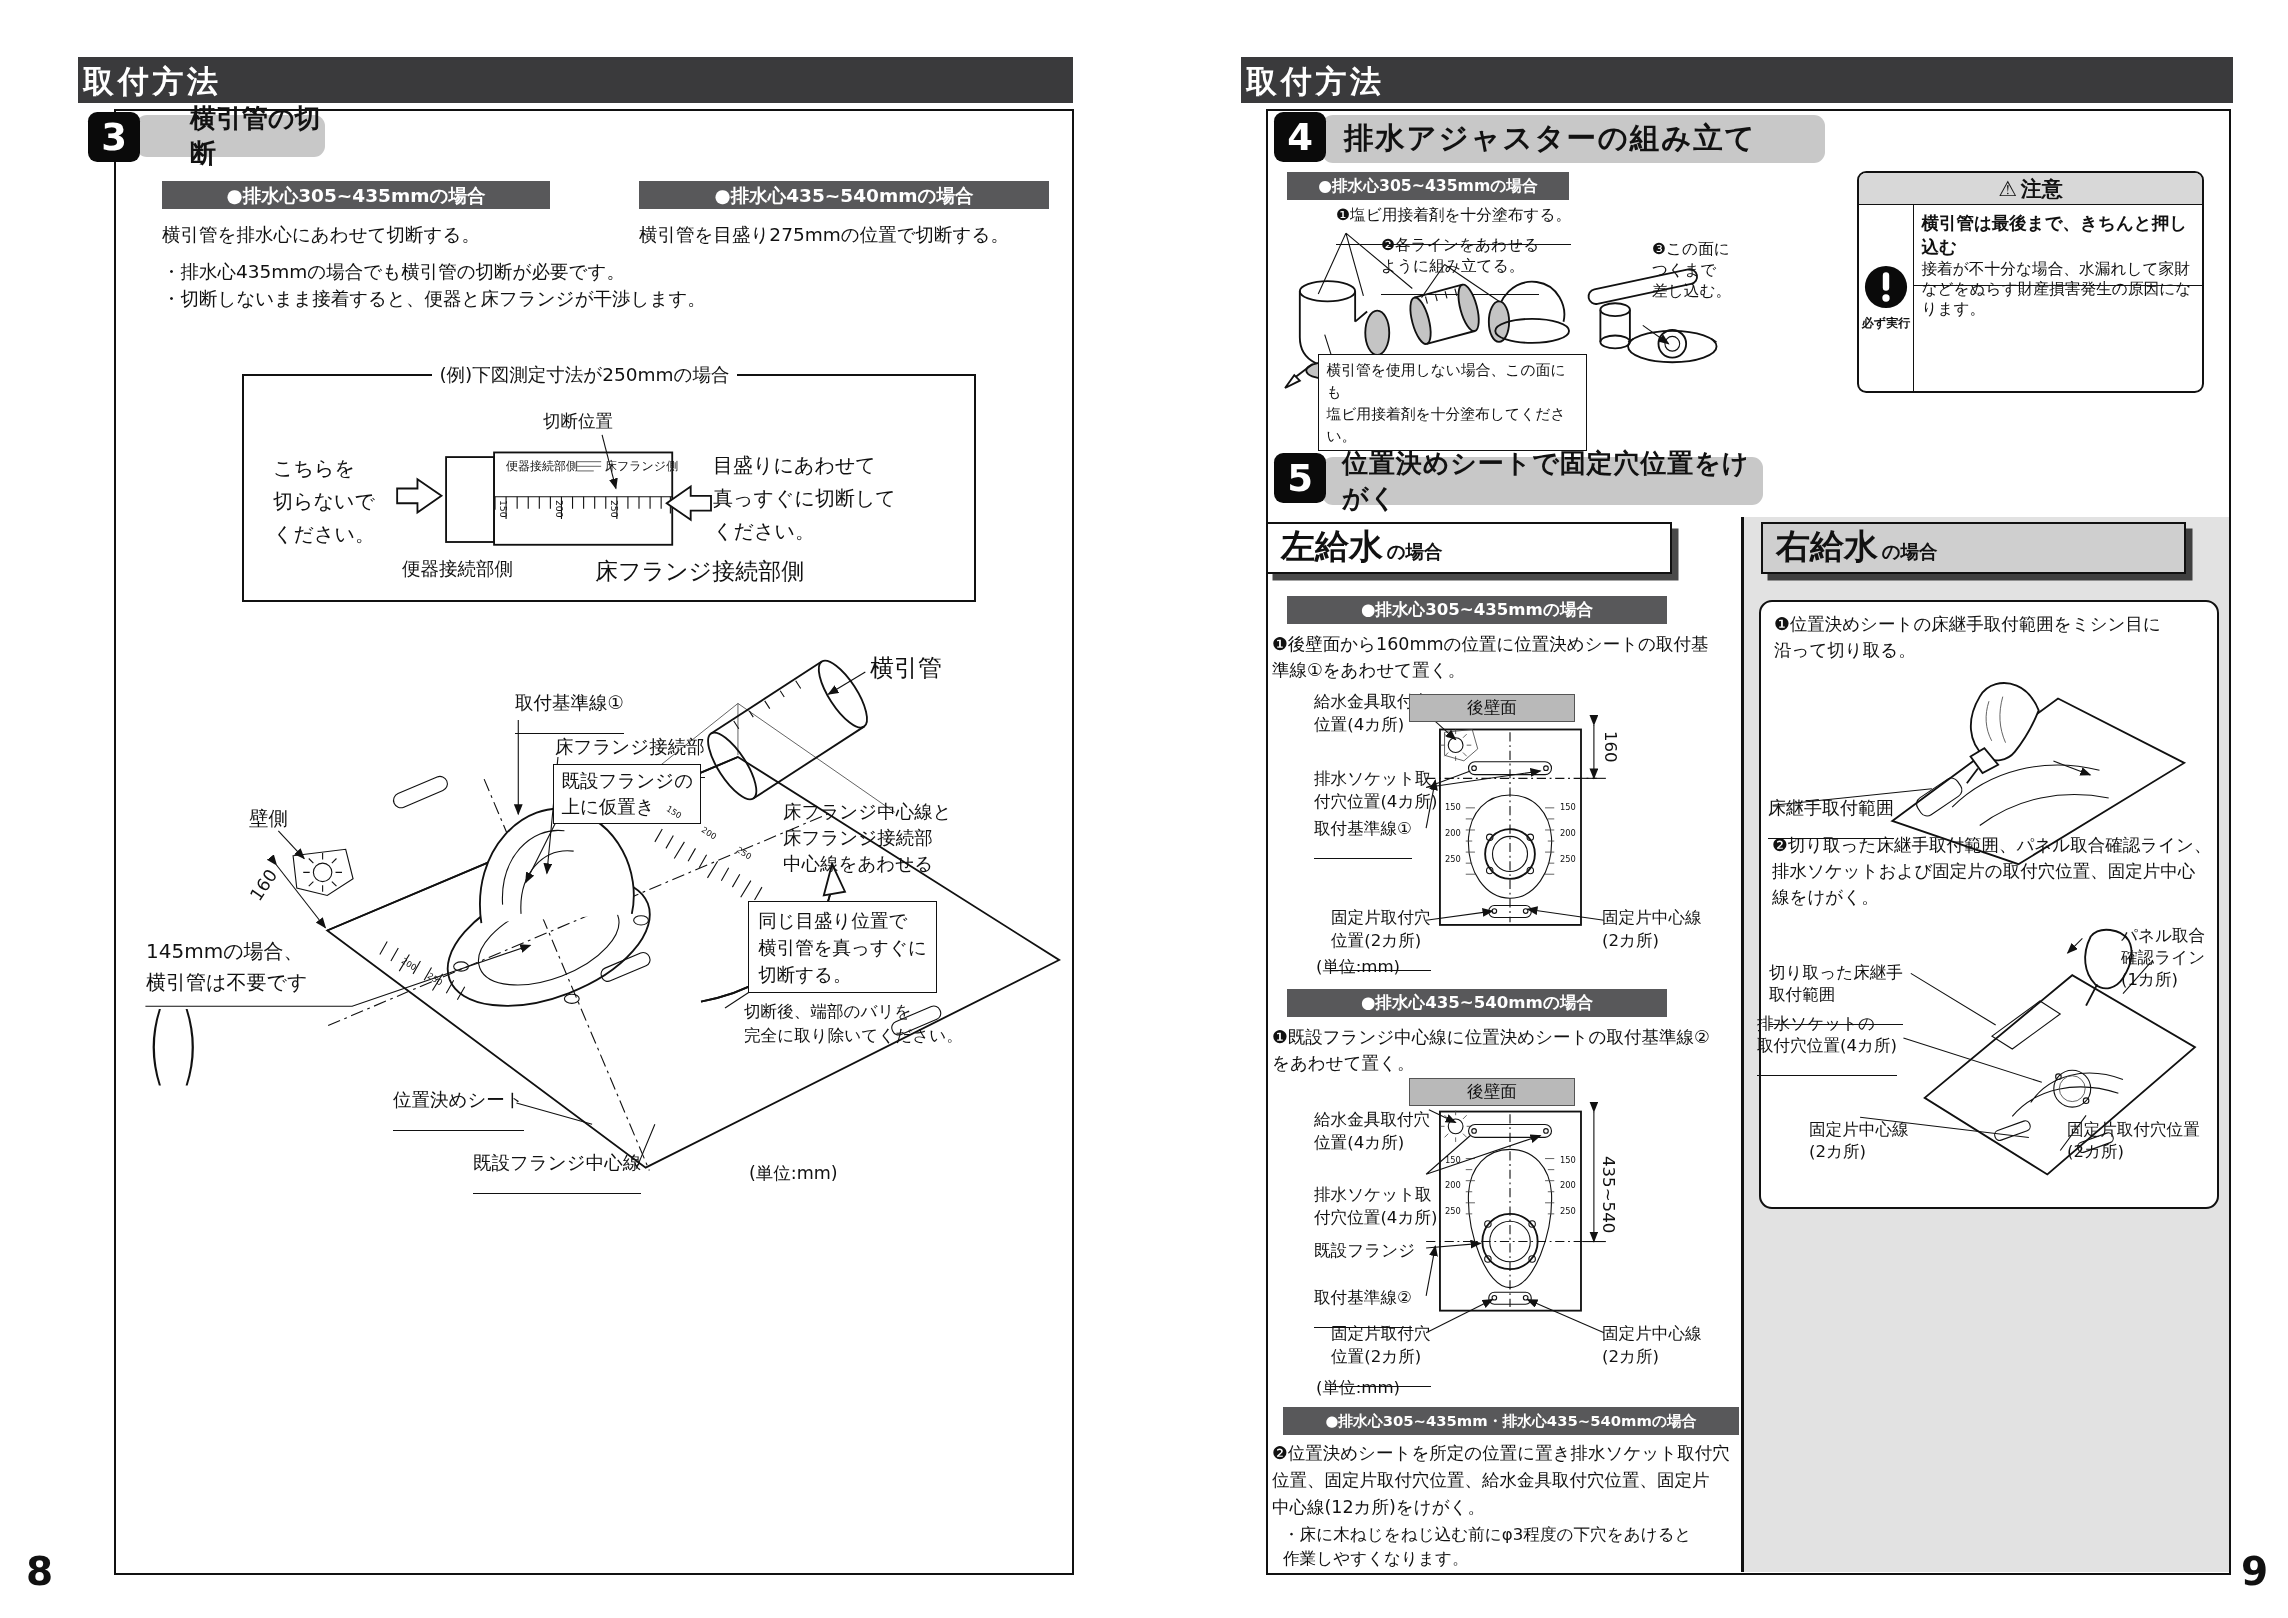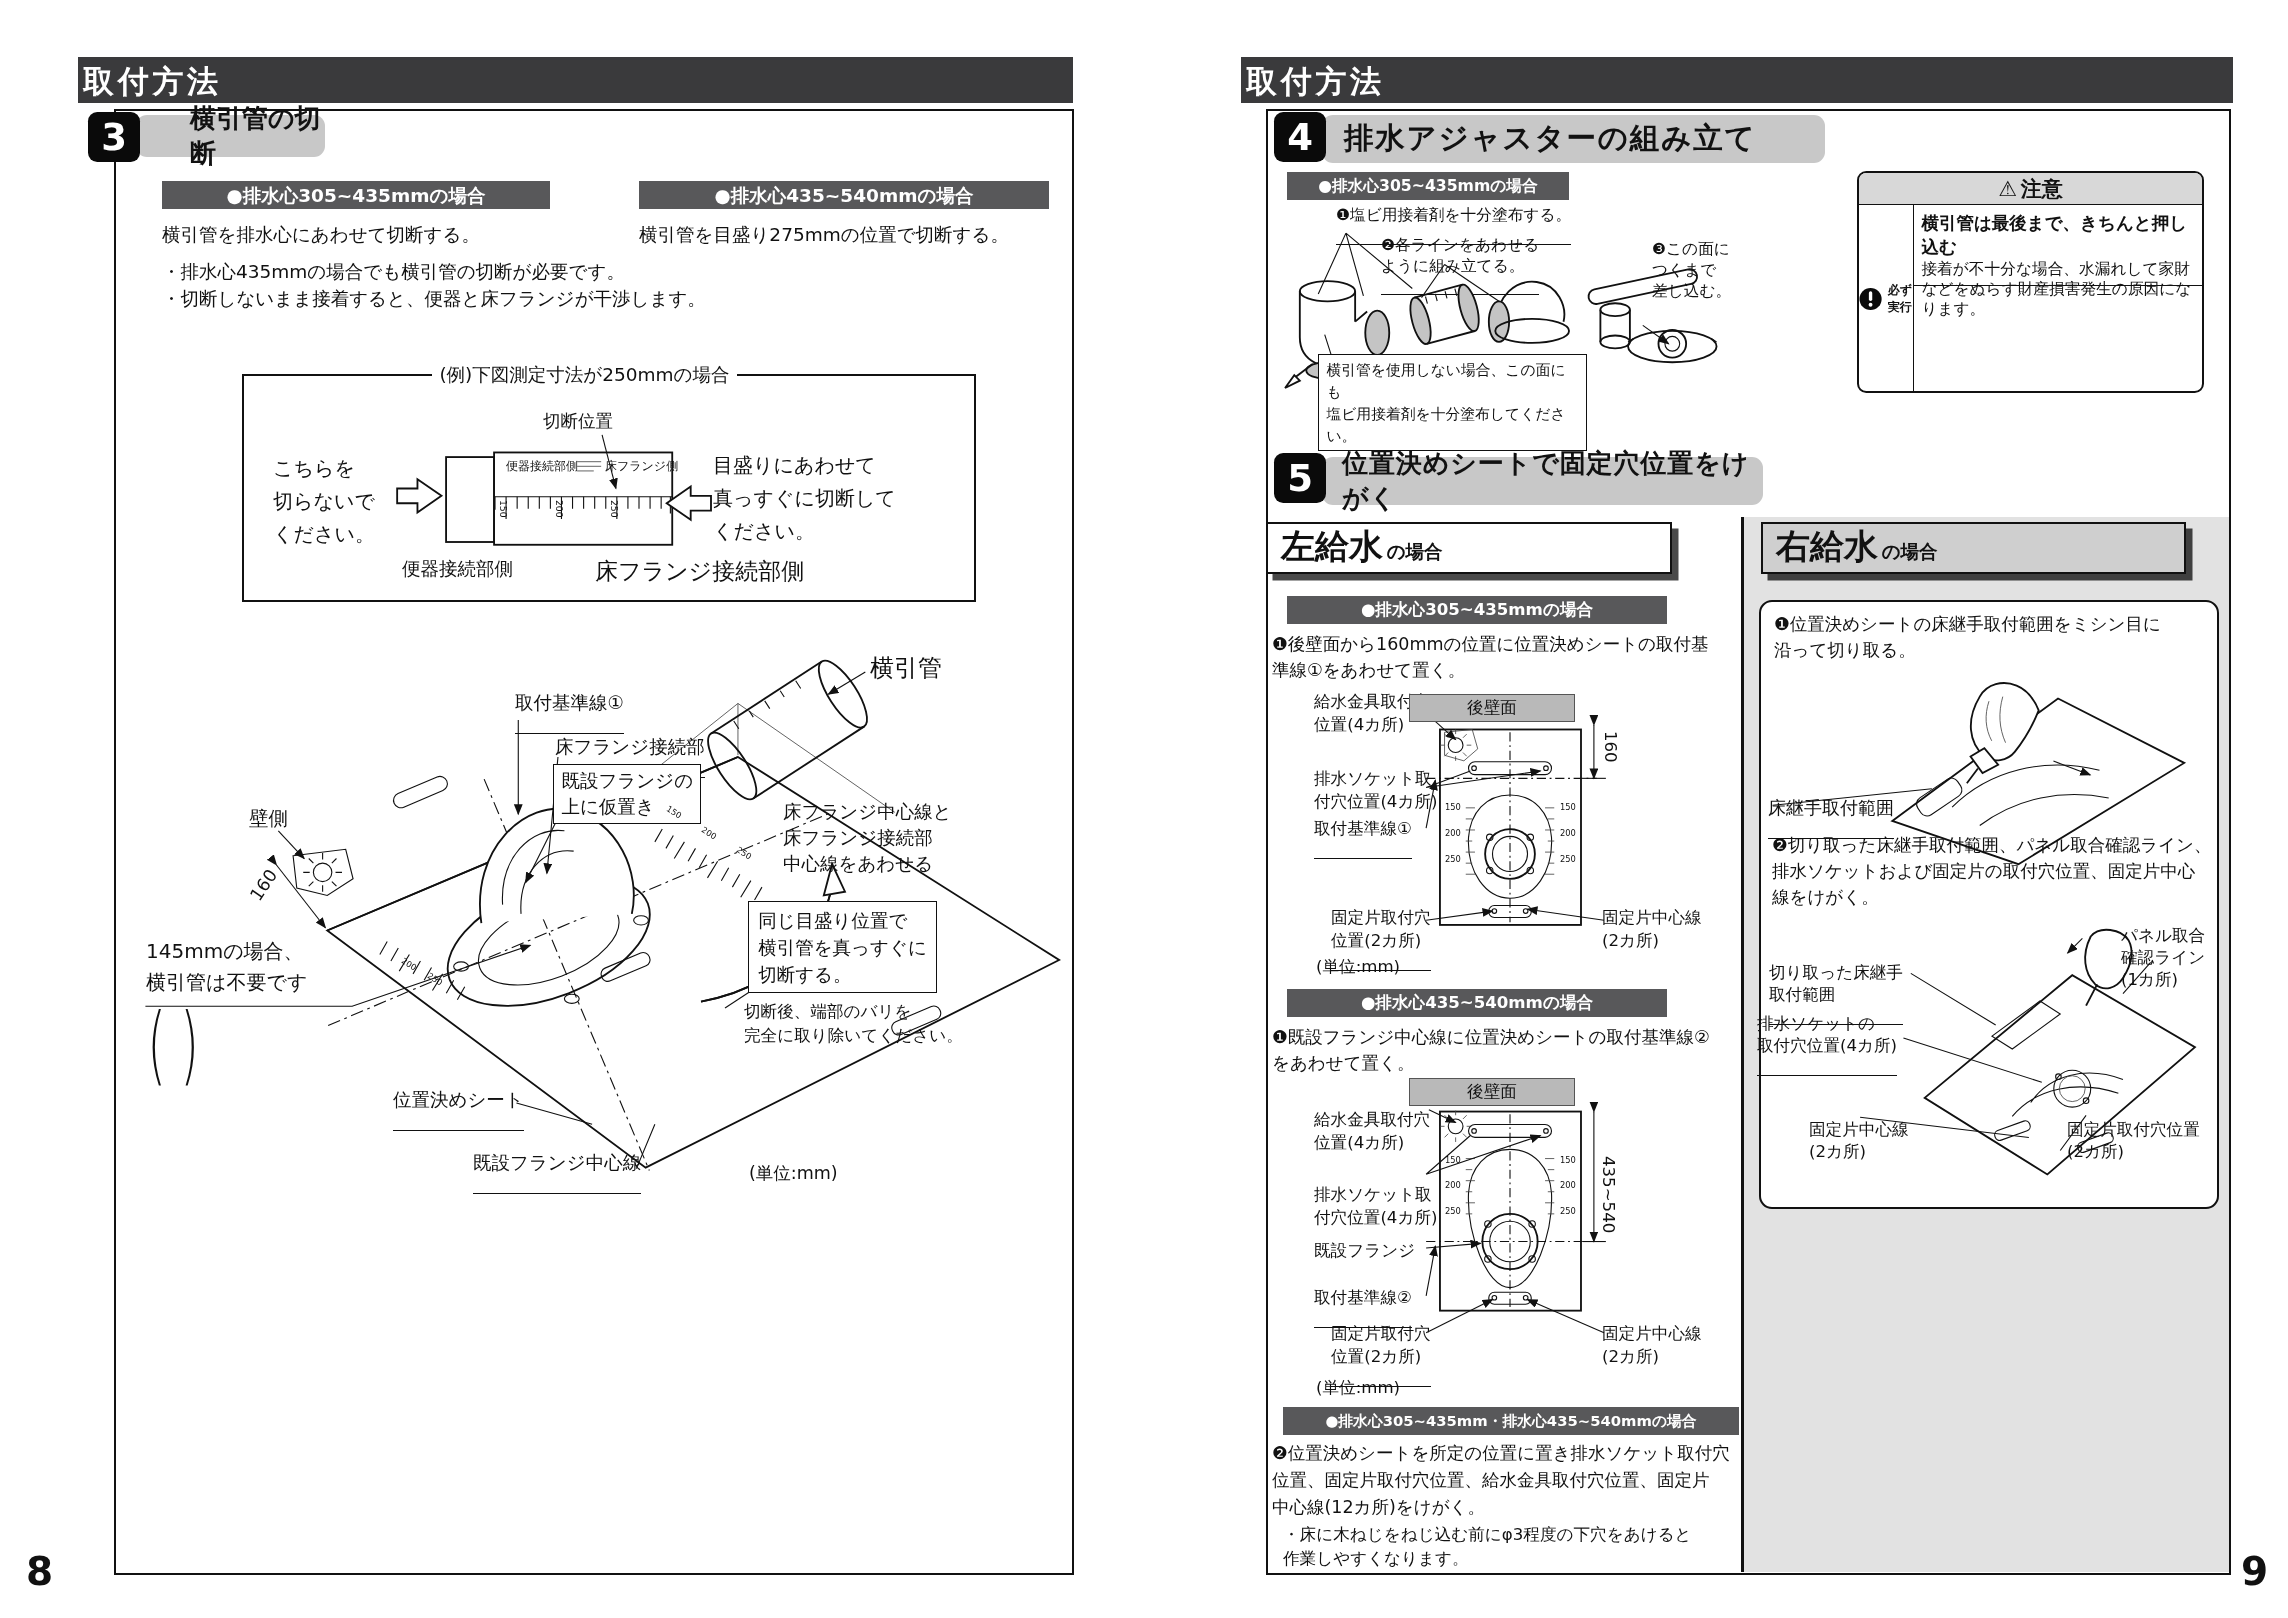--- a/index.html
+++ b/index.html
@@ -223,21 +223,21 @@
 </svg>
 <div class="abs pre bxd" style="left:1318px;top:354px;width:269px;font-size:14.8px;line-height:22px;padding:3.7px 7.4px">横引管を使用しない場合、この面にも
 塩ビ用接着剤を十分塗布してください。</div>
 
 <div class="abs cautionbox" style="left:1857px;top:171px;width:347px;height:222px">
   <div class="chead" style="height:31px">
     <span>⚠</span>
     <span>注意</span>
   </div>
   <div style="display:flex;height:187px">
-    <div style="width:54px;border-right:1.8px solid #111;display:flex;flex-direction:row;align-items:center;justify-content:center;gap:5.5px">
+    <div style="width:54px;border-right:1.8px solid #111;display:flex;flex-direction:column;align-items:center;justify-content:center;gap:5.5px">
       <svg width="44" height="44" viewBox="0 0 48 48">
         <circle cx="24" cy="24" r="23" fill="#0a0a0a"></circle>
         <rect x="20.5" y="8" width="7" height="20" rx="3.5" fill="#fff"></rect>
         <circle cx="24" cy="36" r="4" fill="#fff"></circle>
       </svg>
       <span style="font-size:12px;font-weight:bold">必ず実行</span>
     </div>
     <div style="flex:1">
       <div style="border-bottom:1.4px solid #111;padding:5.5px 7.4px;height:81px;box-sizing:border-box">
         <div style="font-size:17.5px;font-weight:bold">横引管は最後まで、きちんと押し込む</div>

